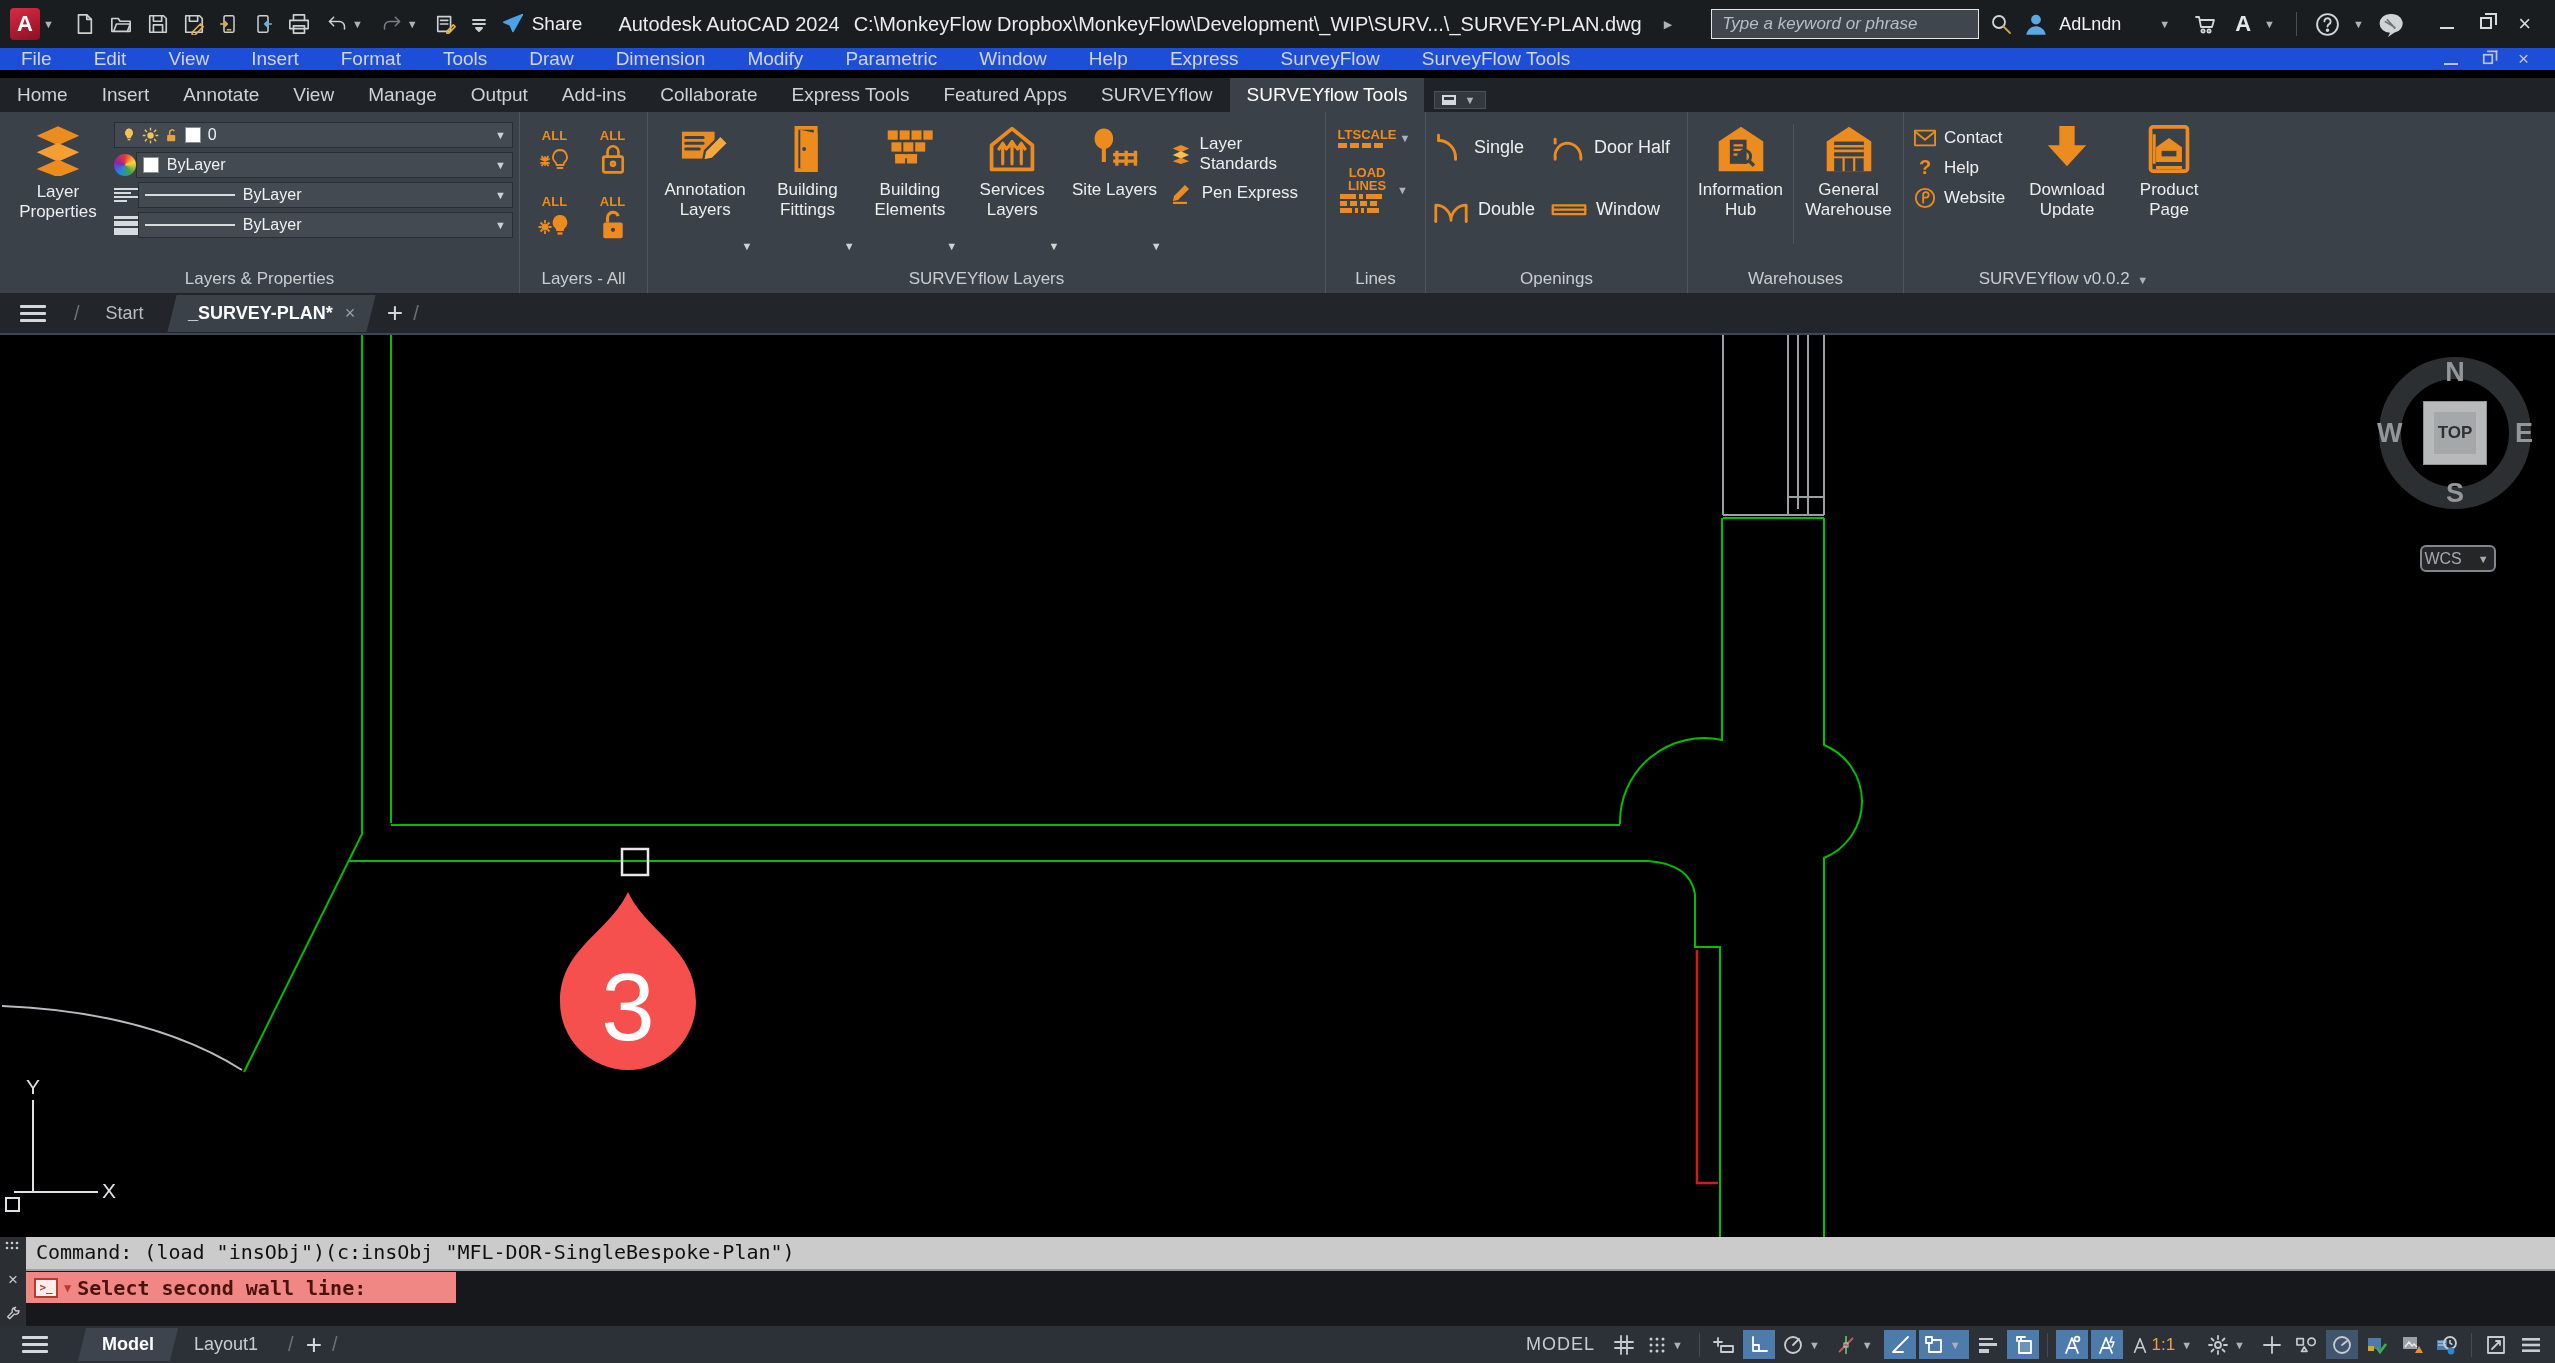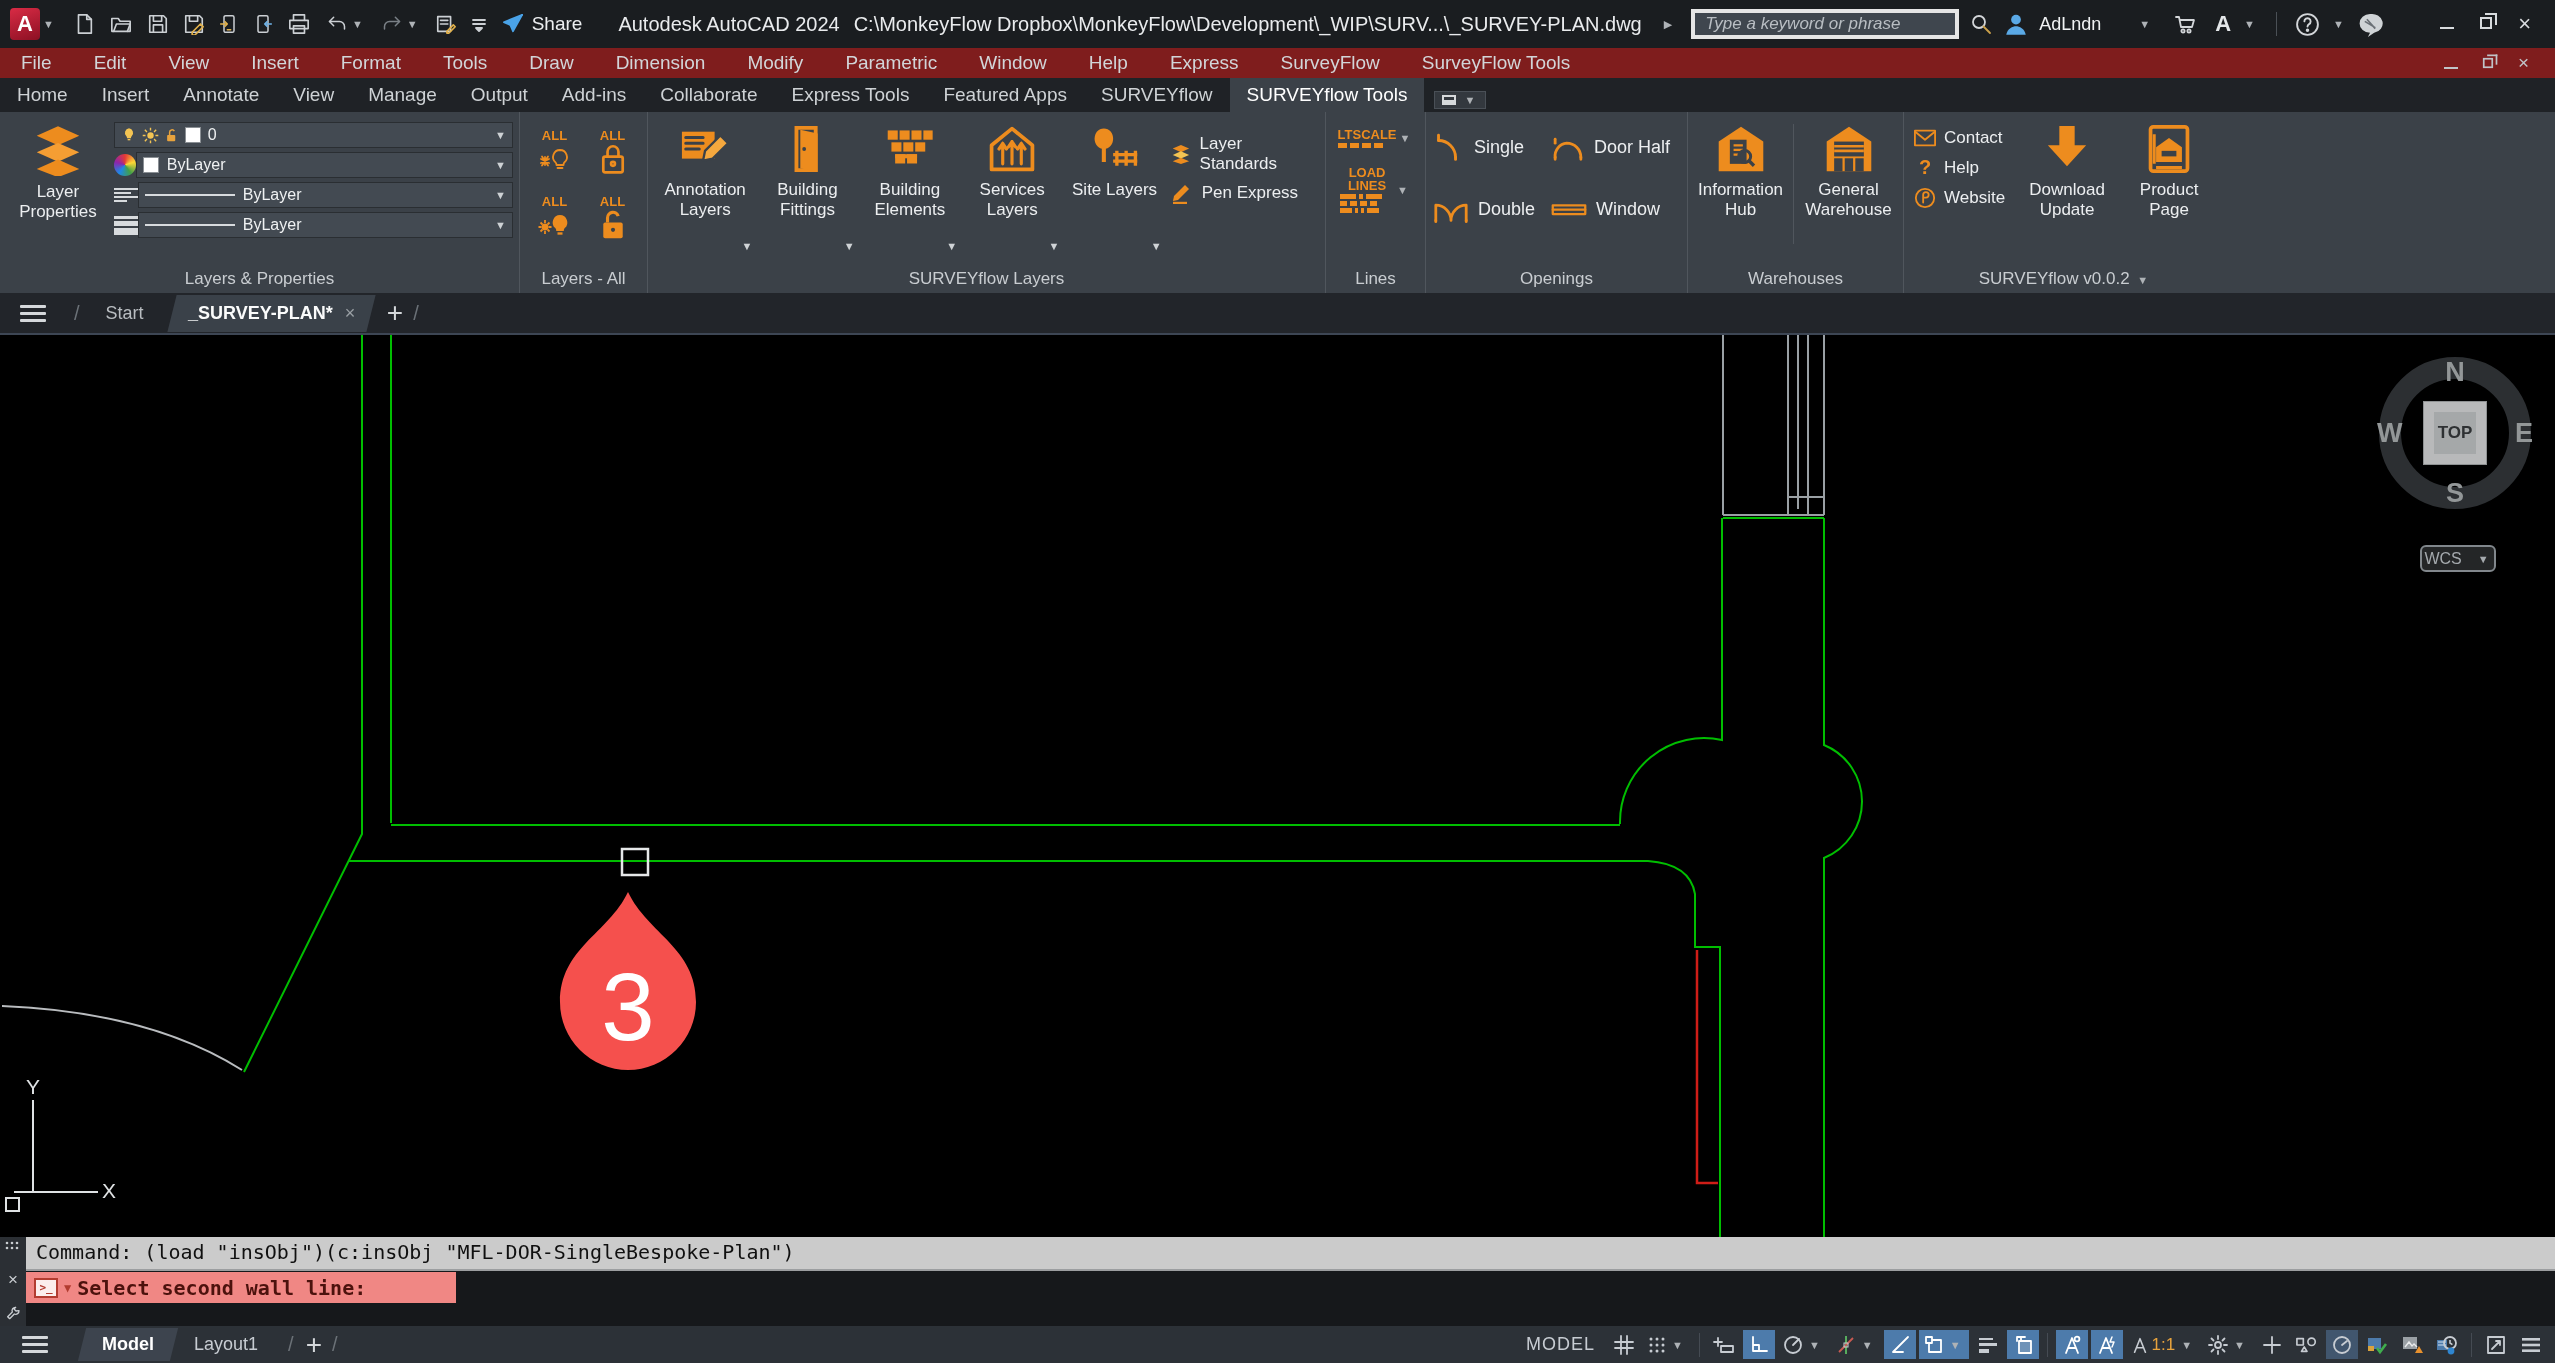--- a/index.html
+++ b/index.html
@@ -11,34 +11,34 @@
   #titlebar { position:absolute; top:0; left:0; width:2555px; height:48px; background:#1a1d20;
     display:flex; align-items:center; color:#d3d6d9; }
   .logo { width:30px; height:32px; margin-left:10px; border-radius:4px;
     background:linear-gradient(160deg,#d92b45,#8c1023); color:#fff; font-weight:bold; font-size:22px;
     display:flex; align-items:center; justify-content:center; }
   .caret { font-size:11px; color:#aeb2b6; margin:0 3px; }
   .qat { display:flex; align-items:center; gap:14px; margin-left:16px; color:#ccd0d4; }
   .qat > * { display:flex; align-items:center; }
   .ttl { color:#e9ebed; font-size:20px; margin-left:36px; white-space:nowrap; }
   .path { color:#e9ebed; font-size:20px; margin-left:14px; white-space:nowrap; }
-  #searchbox { margin-left:16px; width:268px; height:30px; background:#3f464e; border:4px solid #e5e5e5;
+  #searchbox { margin-left:36px; width:268px; height:30px; background:#3f464e; border:1px solid #e5e5e5;
     color:#c3c7cb; font-style:italic; font-size:17px; padding:0 10px; outline:none; }
   #searchbox::placeholder { color:#b9bec3; font-style:italic; }
   .tb-right { display:flex; align-items:center; gap:10px; margin-left:10px; }
   .user { color:#f0f2f3; font-size:18px; }
   .winbtns { margin-left:auto; display:flex; align-items:center; gap:26px; padding-right:24px; color:#d8dbde; }
   .minbar { width:14px; height:2px; background:currentColor; display:inline-block; }
   .restore { width:12px; height:12px; border:2px solid currentColor; position:relative; display:inline-block; }
   .restore::before { content:""; position:absolute; left:3px; top:-6px; width:10px; height:10px;
     border:2px solid currentColor; border-bottom:none; border-left:none; }
   .xglyph { font-size:22px; line-height:20px; }
 
   
-  #menubar { position:absolute; top:48px; left:0; width:2555px; height:30px; background:#7f1d1d;
+  #menubar { position:absolute; top:48px; left:0; width:2555px; height:22px; background:#1d4ed8;
     display:flex; align-items:center; color:#d2d5d8; font-size:19px; }
   #menubar .mi { padding:0 21px; cursor:default; }
   .docwin { margin-left:auto; display:flex; gap:24px; padding-right:26px; color:#c0c4c8; align-items:center; }
 
   
   #ribbontabs { position:absolute; top:78px; left:0; width:2555px; height:34px; background:#1f2226;
     display:flex; align-items:flex-end; color:#ced2d5; font-size:19px; }
   .rtab { padding:6px 17px; }
   .rtab.active { background:#3b4148; color:#fff; }
   .ribextra { margin-left:10px; margin-bottom:3px; background:#33383e; border:1px solid #4a5057;

